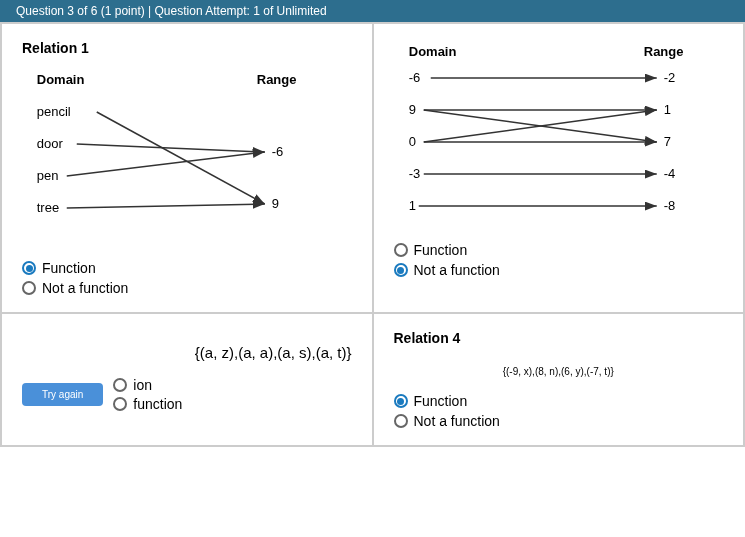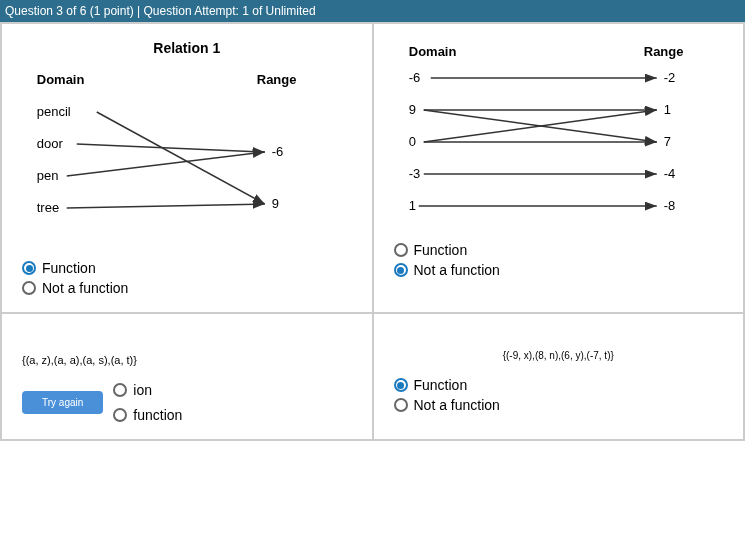--- a/index.html
+++ b/index.html
@@ -7,35 +7,35 @@
       font-family: Arial, sans-serif;
       font-size: 14px;
       background: #fff;
       width: 745px;
       min-height: 537px;
     }
     .top-bar {
       background: #2d6e8e;
       color: #fff;
       font-size: 12px;
-      padding: 4px 5px;
+      padding: 4px 16px;
     }
     .main-content {
       display: grid;
       grid-template-columns: 1fr 1fr;
       grid-template-rows: auto auto;
       border: 1px solid #ccc;
     }
     .quadrant {
       border: 1px solid #ccc;
       padding: 16px 20px;
       position: relative;
     }
     .relation-title {
-      text-align: center;
+      text-align: left;
       font-weight: bold;
       margin-bottom: 12px;
       font-size: 14px;
     }
     
     .relation1-diagram {
       position: relative;
       height: 180px;
       margin-bottom: 12px;
     }
@@ -81,23 +81,23 @@
       background: #1a7abf;
     }
     
     .relation2-diagram {
       position: relative;
       height: 190px;
       margin-bottom: 12px;
     }
     
     .relation3-content {
-      text-align: left;
-      margin: 24px 0 16px;
-      font-size: 11px;
+      text-align: right;
+      margin: 14px 0 16px;
+      font-size: 15px;
     }
     
     .relation4-content {
       text-align: center;
       margin: 20px 0 16px;
       font-size: 10px;
     }
     
     .bottom-row {
       display: flex;
@@ -110,21 +110,21 @@
       color: #fff;
       border: none;
       border-radius: 4px;
       padding: 6px 20px;
       cursor: pointer;
       font-size: 10px;
     }
     .bottom-radio-section {
       display: flex;
       flex-direction: column;
-      gap: 9px;
+      gap: 3px;
     }
     
     svg text { font-family: Arial, sans-serif; font-size: 13px; }
   </style>
 </head>
 <body>
 
 <div>
   <div class="top-bar">
     <span>Question 3 of 6 (1 point)  |  Question Attempt: 1 of Unlimited</span>
@@ -238,20 +238,21 @@
         </label>
         <label class="radio-option">
           <div class="radio-circle"></div>
           <span>function</span>
         </label>
       </div>
     </div>
   </div>
 
   <div class="quadrant">
+    <div class="relation-title">Relation 4</div>
     <div class="relation4-content">{(-9, x),(8, n),(6, y),(-7, t)}</div>
     <div class="radio-group">
       <label class="radio-option">
         <div class="radio-circle selected"></div>
         <span>Function</span>
       </label>
       <label class="radio-option">
         <div class="radio-circle"></div>
         <span>Not a function</span>
       </label>

